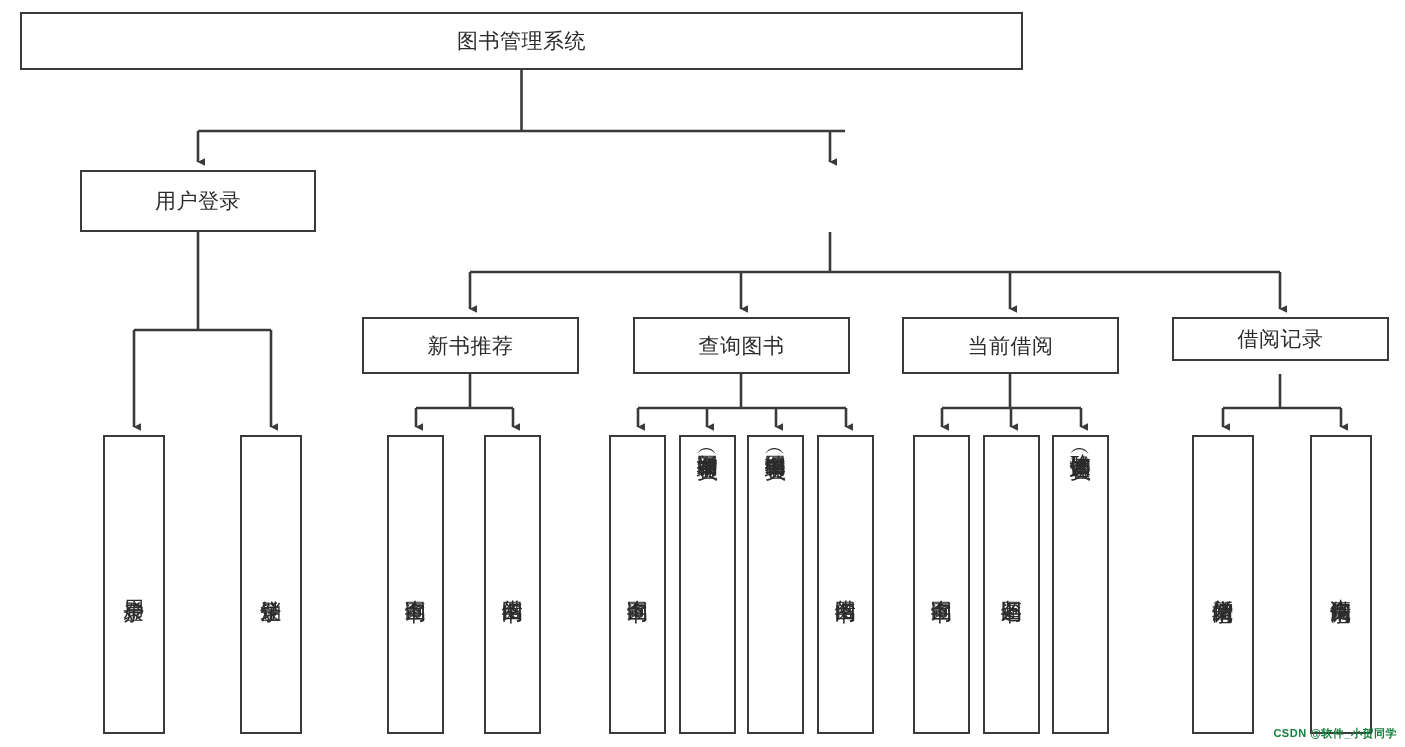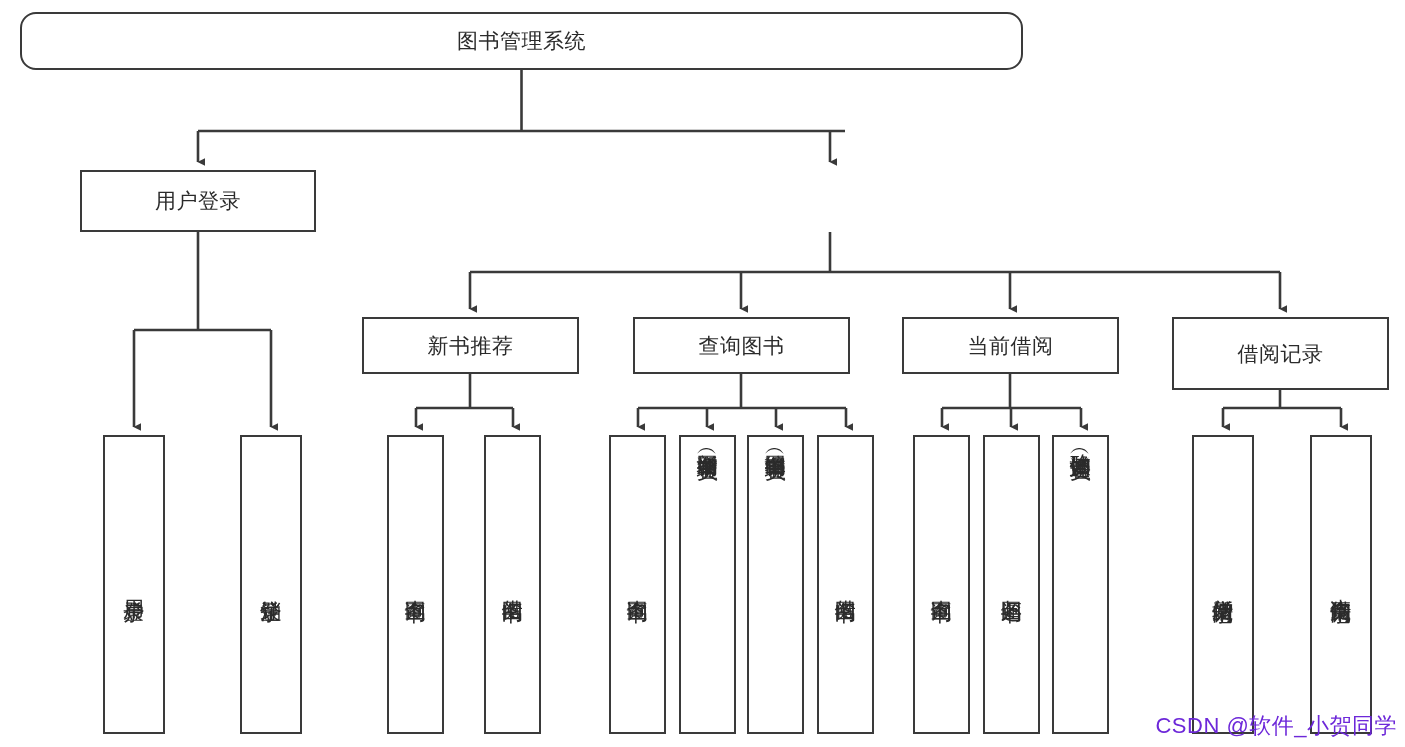--- a/index.html
+++ b/index.html
@@ -61,25 +61,26 @@
   .node.vert.mid {
     align-items: center;
   }
   .node.vert.top {
     align-items: flex-start;
   }
   .watermark {
     position: absolute;
     right: 8px;
     bottom: 6px;
-    font-size: 22px;
-    color: #6d28d9;
+    font-size: 11px;
+    color: #15803d;
     letter-spacing: 0.5px;
     z-index: 5;
     white-space: nowrap;
+    font-weight: bold;
   }
 </style>
 </head>
 <body>
 
 <div id="canvas">
 
   <svg id="wires" viewBox="0 0 1405 747" xmlns="http://www.w3.org/2000/svg">
     <defs>
       <marker id="arw" markerWidth="9" markerHeight="9" refX="4.2" refY="7.6" orient="auto" markerUnits="userSpaceOnUse">
@@ -123,38 +124,38 @@
       <path d="M1011,408 L1011,427" marker-end="url(#arw)"></path>
       <path d="M1081,408 L1081,427" marker-end="url(#arw)"></path>
 
       <path d="M1280,374 L1280,408"></path>
       <path d="M1223,408 L1341,408"></path>
       <path d="M1223,408 L1223,427" marker-end="url(#arw)"></path>
       <path d="M1341,408 L1341,427" marker-end="url(#arw)"></path>
     </g>
   </svg>
 
-  <div class="node" id="n-root" style="left: 20px; top: 12px; width: 1003px; height: 58px; border-radius: 16px;">
+  <div class="node" id="n-root" style="left: 20px; top: 12px; width: 1003px; height: 58px;">
     <span class="lbl">图书管理系统</span>
   </div>
 
   <div class="node" id="n-l2-0" style="left: 80px; top: 170px; width: 236px; height: 62px;">
     <span class="lbl">用户登录</span>
   </div>
 
   <div class="node" id="n-l3-0" style="left: 362px; top: 317px; width: 217px; height: 57px;">
     <span class="lbl">新书推荐</span>
   </div>
   <div class="node" id="n-l3-1" style="left: 633px; top: 317px; width: 217px; height: 57px;">
     <span class="lbl">查询图书</span>
   </div>
   <div class="node" id="n-l3-2" style="left: 902px; top: 317px; width: 217px; height: 57px;">
     <span class="lbl">当前借阅</span>
   </div>
-  <div class="node" id="n-l3-3" style="left: 1172px; top: 317px; width: 217px; height: 73px;">
+  <div class="node" id="n-l3-3" style="left: 1172px; top: 317px; width: 217px; height: 44px;">
     <span class="lbl">借阅记录</span>
   </div>
 
   <div class="node vert mid" id="n-lf-0" style="left: 103px; top: 435px; width: 62px; height: 299px;">
     <span class="lbl">用户登录</span>
   </div>
   <div class="node vert mid" id="n-lf-1" style="left: 240px; top: 435px; width: 62px; height: 299px;">
     <span class="lbl">注销登录</span>
   </div>
   <div class="node vert mid" id="n-lf-2" style="left: 387px; top: 435px; width: 57px; height: 299px;">

